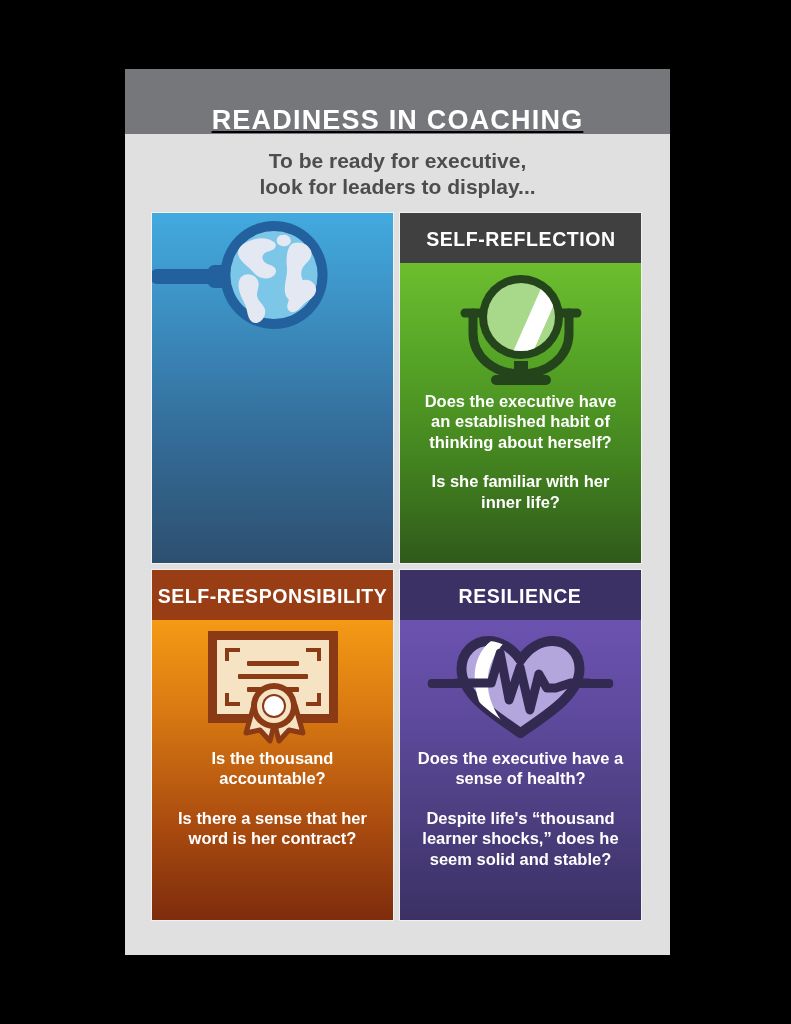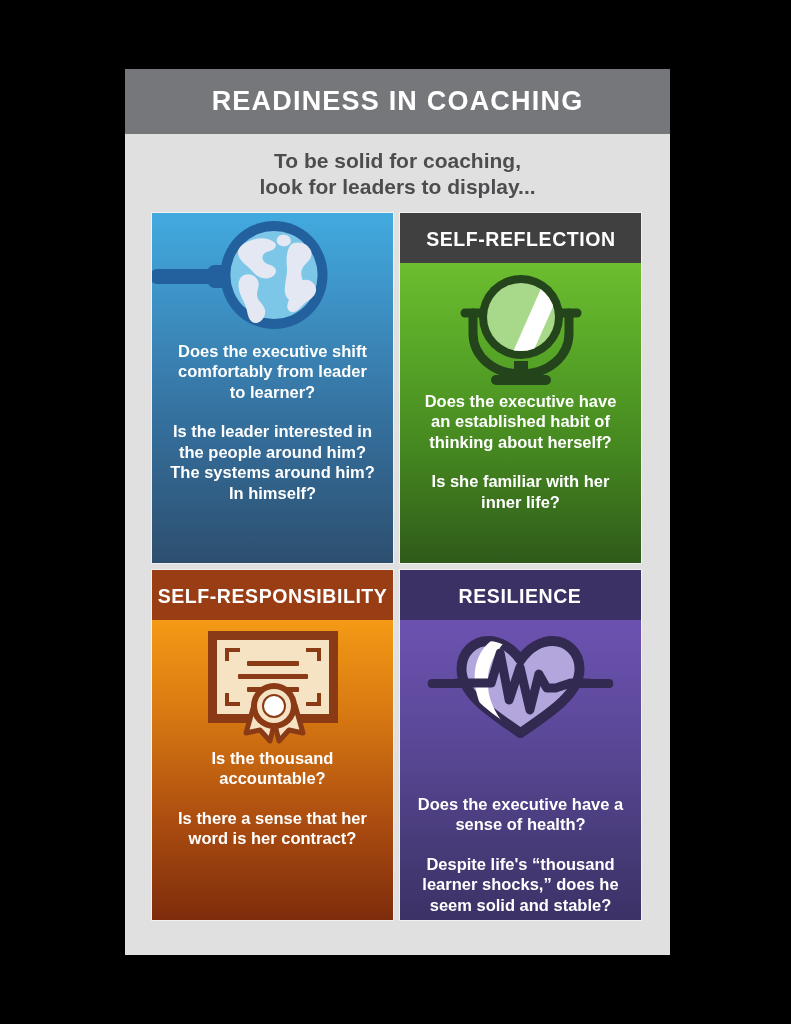--- a/index.html
+++ b/index.html
@@ -32,22 +32,23 @@
     height: 886px;
     background: #e0e0e0;
     box-sizing: border-box;
   }
 
   
   .title-bar {
     height: 65px;
     background: #76777a;
     display: flex;
-    align-items: center;
+    align-items: flex-end;
     justify-content: center;
+    text-decoration: underline;
   }
   .title-bar h1 {
     margin: 0;
     color: #ffffff;
     font-family: "Liberation Sans", sans-serif;
     font-size: 27px;
     font-weight: bold;
     letter-spacing: 1.2px;
     text-align: center;
     line-height: 1;
@@ -150,40 +151,39 @@
   }
 
   .panel-responsibility .panel-head { background: #993d15; }
   .panel-responsibility .panel-body {
     background: linear-gradient(180deg, #f49a15 0%, #d97a12 30%, #ad4e10 66%, #7e2c0c 100%);
   }
 
   .panel-resilience .panel-head { background: #3b3164; }
   .panel-resilience .panel-body {
     background: linear-gradient(180deg, #6b52b0 0%, #5e4a9d 32%, #4c3e80 66%, #3b3164 100%);
-    gap: 46px;
   }
 
   
   .icon-svg { display: block; overflow: visible; }
   .icon-svg-wide { position: absolute; left: 0; top: 0; width: 100%; height: 100%; }
 </style>
 </head>
 <body>
 
 <div id="poster-root">
 
   <div class="card">
 
     <div class="title-bar">
       <h1>READINESS IN COACHING</h1>
     </div>
 
     <div class="subtitle">
-      <span class="line">To be solid for coaching,</span>
+      <span class="line">To be ready for executive,</span>
       <span class="line">look for leaders to display...</span>
     </div>
 
     <div class="grid">
 
       <div class="panel panel-curiosity">
         <div class="panel-body">
           <div class="icon-wrap">
             <svg class="icon-svg-wide" viewBox="0 0 243 128" preserveAspectRatio="none">
               <g>
@@ -198,24 +198,20 @@
                          c-7 2 -13 -2 -17 -7 c-5 -6 -12 -9 -14 -16 c-2 -7 6 -13 14 -15 z" fill="#e3e8f2"></path>
                 <path d="M93 62 c6 -2 12 1 14 6 c2 6 -2 10 -1 15 c1 6 7 8 8 14 c1 6 -3 12 -8 13 c-6 1 -9 -5 -10 -11
                          c-1 -8 -6 -13 -8 -21 c-2 -8 0 -14 5 -16 z" fill="#e3e8f2"></path>
                 <path d="M143 30 c7 -2 14 1 17 7 c3 6 -2 11 -6 15 c-5 5 -4 12 -1 17 c4 7 1 16 -6 19 c-6 3 -12 -2 -13 -9
                          c-1 -9 3 -16 2 -25 c-1 -9 0 -22 7 -24 z" fill="#e3e8f2"></path>
                 <path d="M150 68 c6 -3 13 0 15 6 c2 6 -3 11 -8 14 c-6 4 -9 10 -14 11 c-5 1 -8 -4 -6 -9
                          c3 -9 6 -19 13 -22 z" fill="#e3e8f2"></path>
                 <path d="M131 22 c5 -1 9 2 9 6 c0 4 -5 6 -9 5 c-4 -1 -6 -4 -5 -7 c1 -3 3 -4 5 -4 z" fill="#e3e8f2"></path>
               </g>
             </svg>
-          </div>
-          <div class="panel-text">
-            <p class="para">Does the executive shift comfortably from leader to learner?</p>
-            <p class="para">Is the leader interested in the people around him? The systems around him? In himself?</p>
           </div>
         </div>
       </div>
 
       <div class="panel panel-reflection">
         <div class="panel-head">
           <span>SELF-REFLECTION</span>
         </div>
         <div class="panel-body">
           <div class="icon-wrap">

